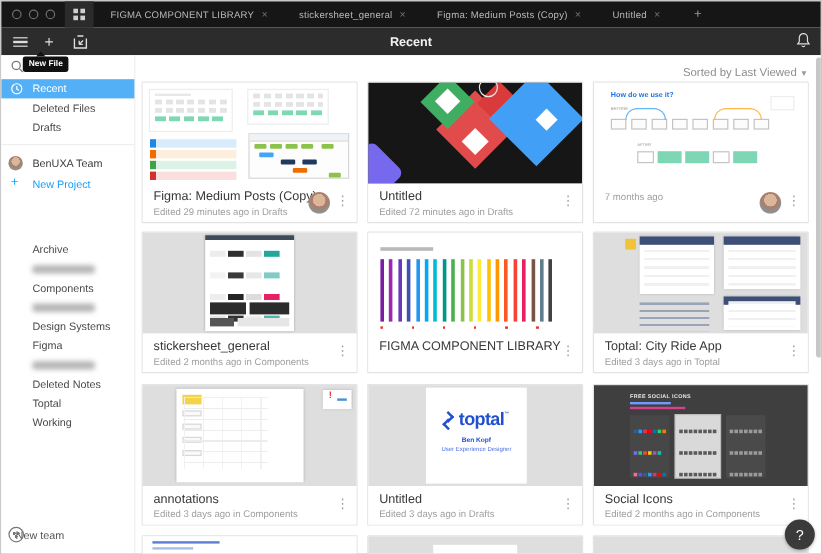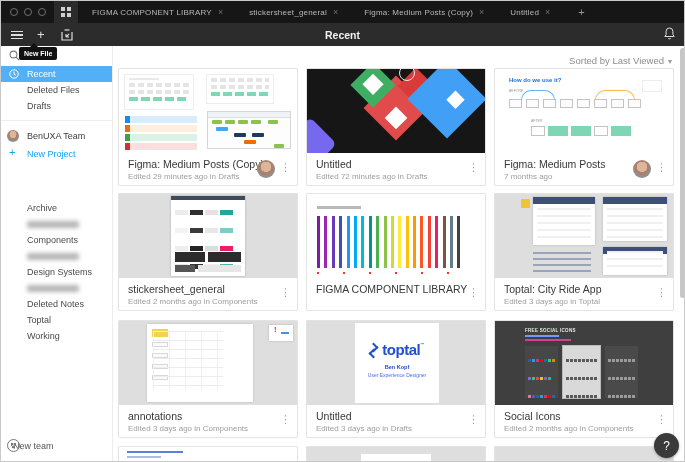--- a/index.html
+++ b/index.html
@@ -268,20 +268,23 @@
           <li class="side-item">
             <span>Components</span>
           </li>
           <li class="side-item">
             <span class="blurred"></span>
           </li>
           <li class="side-item">
             <span>Design Systems</span>
           </li>
           <li class="side-item">
+            <span>Figma</span>
+          </li>
+          <li class="side-item">
             <span class="blurred"></span>
           </li>
           <li class="side-item">
             <span>Deleted Notes</span>
           </li>
           <li class="side-item">
             <span>Toptal</span>
           </li>
           <li class="side-item">
             <span>Working</span>
@@ -381,21 +384,20 @@
           </div>
           <span class="arc" style="left:26px;top:21px;width:34px;border-color:#64b5f6"></span>
           <span class="arc" style="left:100px;top:21px;width:40px;border-color:#ffb74d"></span>
           <div class="abs" style="left:36px;top:50px;font-size:3.5px;color:#9a9a9a">AFTER</div>
           <div class="abs" style="left:36px;top:57px;width:130px">
             <span class="whitebox"></span><span class="greenbox"></span><span class="greenbox"></span><span class="whitebox"></span><span class="greenbox"></span>
           </div>
           <div class="abs panel" style="left:148px;top:12px;width:18px;height:10px"></div>
         </div>
         <div class="cfoot">
-          <div class="ctitle">Figma: Medium Posts</div>
           <div class="csub">7 months ago</div>
           <span class="avatar-c"></span>
           <span class="kebab">⋮</span>
         </div>
       </div>
 
       <div class="card c1 r2">
         <div class="thumb t-gray">
           <div class="sheet">
             <div class="sheet-top"></div>

